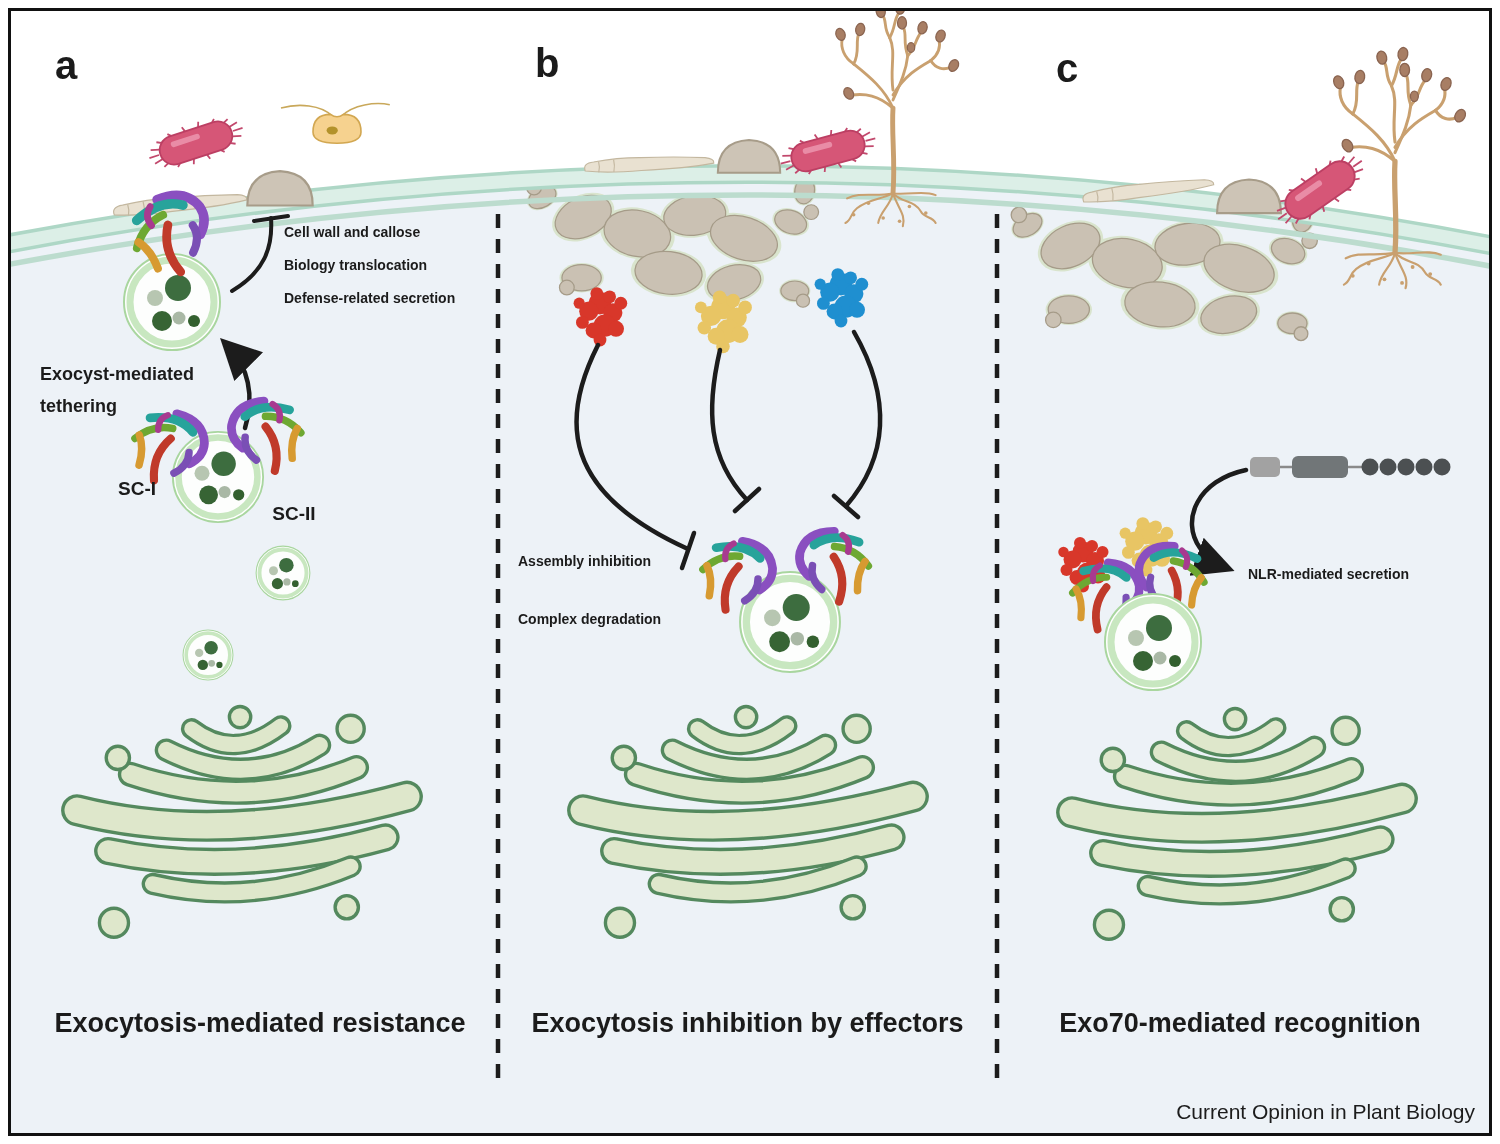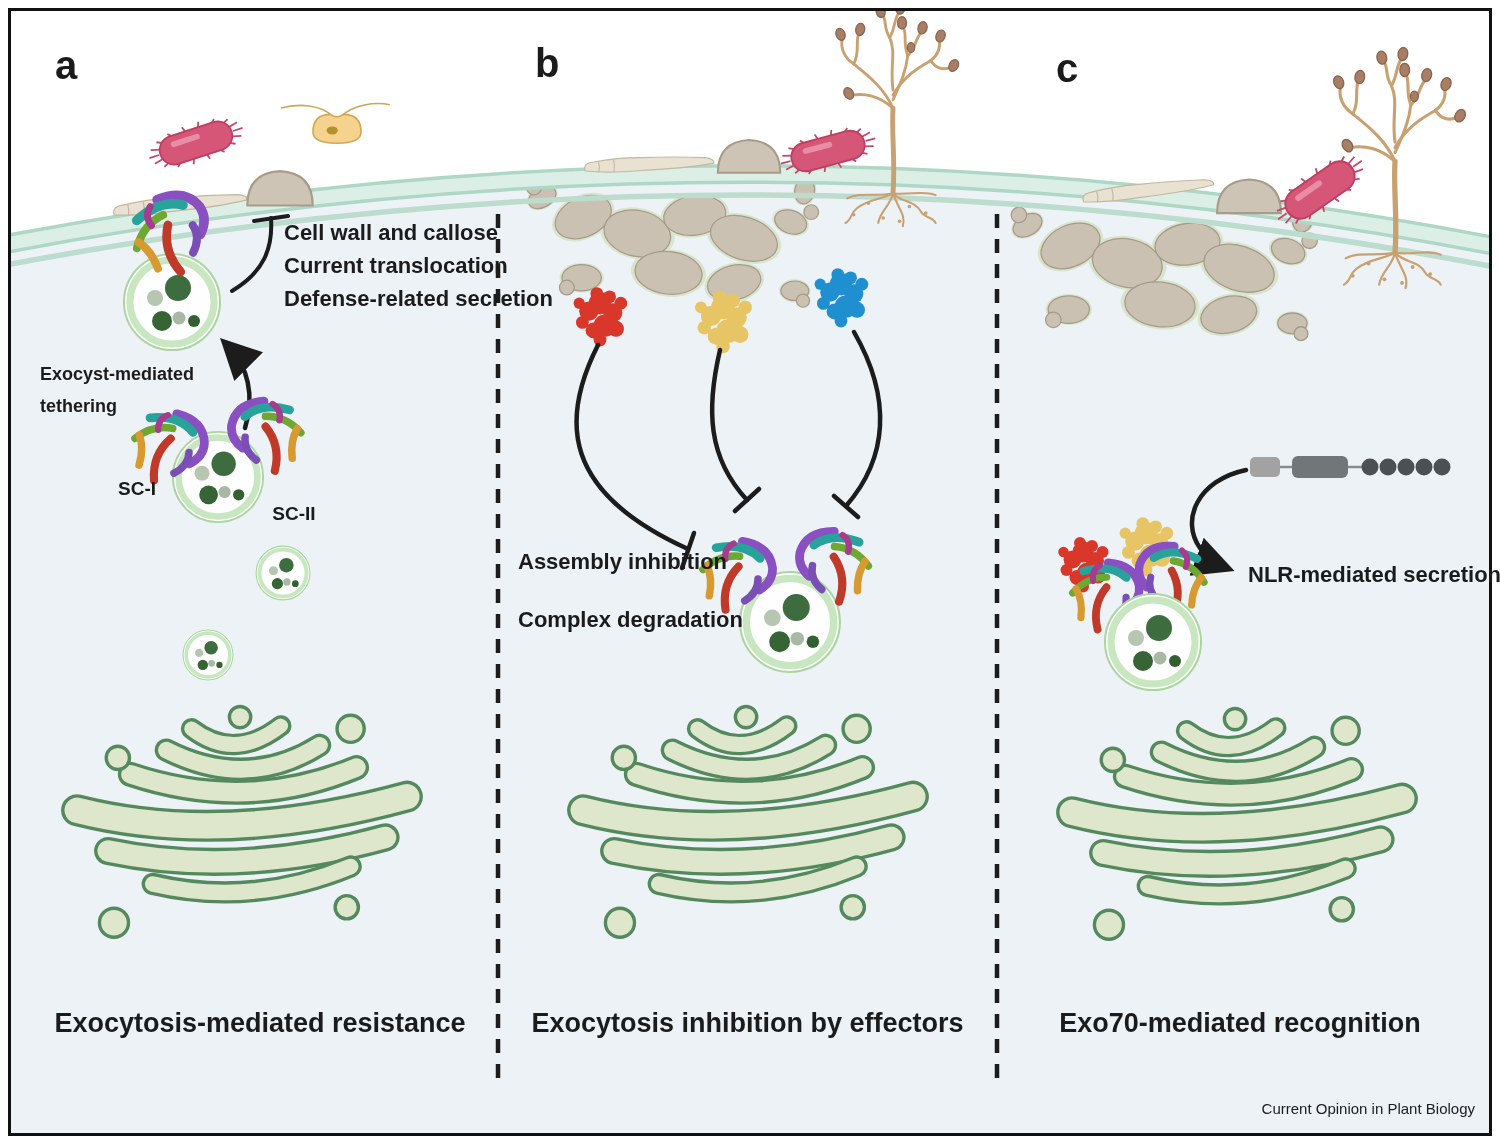--- a/index.html
+++ b/index.html
@@ -1,25 +1,25 @@
 <!DOCTYPE html>
 <html style="--bg_below: #edf2f7; --membrane_edge: #aed7c6; --membrane_fill: #dcefe7; --membrane_thin: #bcdcce; --golgi_fill: #dee7cb; --golgi_stroke: #54895e; --vesicle_ring: #c8e7c0; --vesicle_rim: #a9d69f; --cargo_dark: #3d6d3f; --cargo_light: #b7c6b1; --bacterium: #d65677; --bacterium_edge: #bc3f63; --effector_red: #d8372a; --effector_yellow: #e8c564; --effector_blue: #1f8fd0; --tree: #c9a06f; --spore: #a87e64; --haustoria: #cac1b3; --fungal_dome: #cdc4b6; --aphid: #f6d28f; --nlr_gray_light: #a2a2a2; --nlr_gray_mid: #717678; --nlr_gray_dark: #4c5052; --ink: #1c1c1c;"><head>
 <meta charset="utf-8">
 <style>
   html,body{margin:0;padding:0;background:#fff;}
   #fig{position:relative;width:1500px;height:1144px;background:#fff;
        font-family:"Liberation Sans",sans-serif;overflow:hidden;}
   #art{position:absolute;left:0;top:0;}
   .txt{position:absolute;color:#1b1b1b;font-weight:700;line-height:1;}
   .panel-letter{font-size:40px;}
-  .ann{font-size:22px;line-height:33px;white-space:nowrap;}
+  .ann{font-size:14px;line-height:33px;white-space:nowrap;}
   .ann2{font-size:18px;line-height:32px;text-align:left;white-space:nowrap;}
   .sc{font-size:19px;}
   .caption{font-size:27px;text-align:center;white-space:nowrap;}
-  .credit{position:absolute;font-size:15px;font-weight:400;color:#1c1c1c;
+  .credit{position:absolute;font-size:21px;font-weight:400;color:#1c1c1c;
           right:25px;top:1100px;text-align:right;}
   .go{fill:none;stroke:var(--golgi_stroke);stroke-linecap:round;}
   .gi{fill:none;stroke:var(--golgi_fill);stroke-linecap:round;}
   .tr{fill:none;stroke:var(--tree);stroke-linecap:round;}
   .ink{fill:none;stroke:var(--ink);stroke-linecap:round;}
   .hb{fill:var(--haustoria);stroke:#a59b88;stroke-width:1.5;}
   .hh{fill:#d9e4cd;stroke:none;}
 </style>
 </head>
 <body>
@@ -294,21 +294,21 @@
     </g>
   </g>
 </svg>
 
   <div class="txt panel-letter" style="left:55px;top:45px;">a</div>
   <div class="txt panel-letter" style="left:535px;top:43px;">b</div>
   <div class="txt panel-letter" style="left:1056px;top:48px;">c</div>
 
   <div class="txt ann" style="left:284px;top:216px;">
     <div>Cell wall and callose</div>
-    <div>Current translocation</div>
+    <div>Biology translocation</div>
     <div>Defense-related secretion</div>
   </div>
 
   <div class="txt ann2" style="left:40px;top:358px;width:190px;">
     <div>Exocyst-mediated</div>
     <div>tethering</div>
   </div>
 
   <div class="txt sc" style="left:107px;top:479px;width:60px;text-align:center;">SC-I</div>
   <div class="txt sc" style="left:264px;top:504px;width:60px;text-align:center;">SC-II</div>

